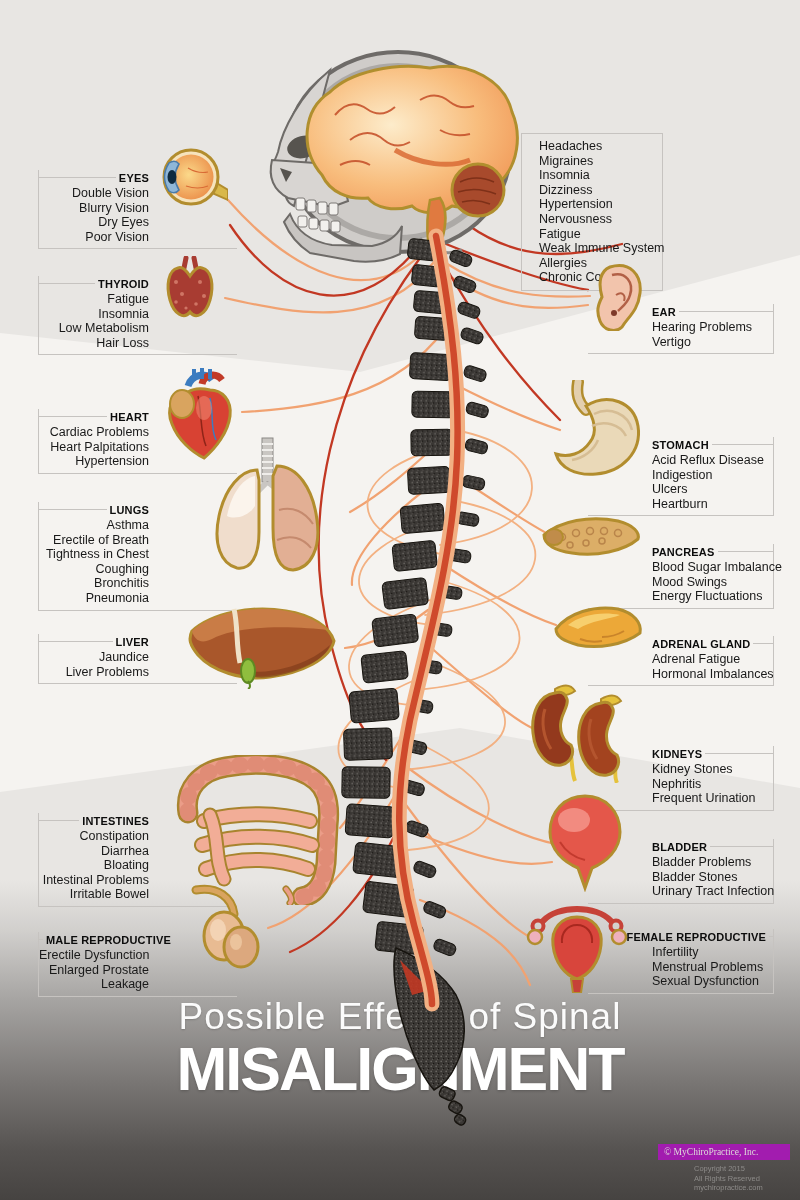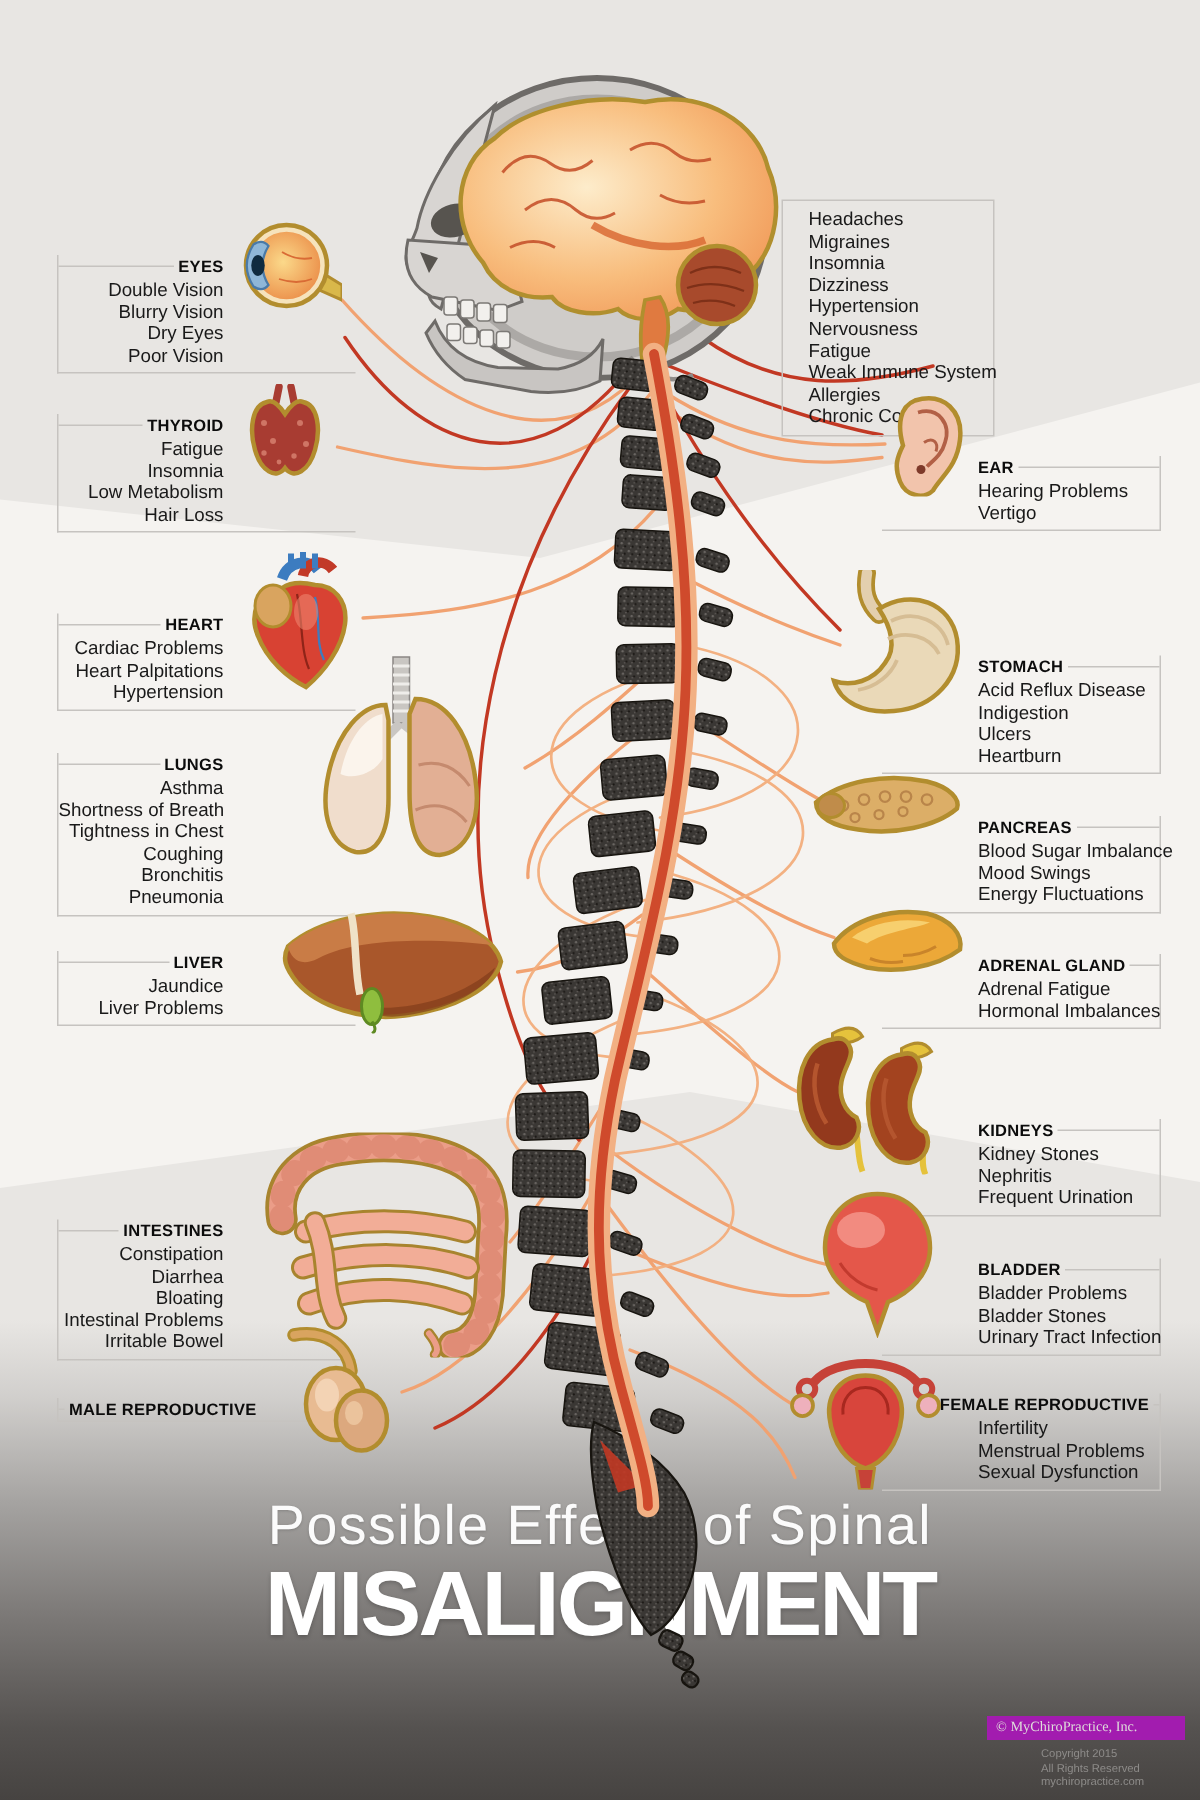--- a/index.html
+++ b/index.html
@@ -473,21 +473,21 @@
   </div>
 
   <div class="lbox left" style="left:38px;top:470px;width:198px;">
     <div class="hdr">
         <div class="hline"></div>
       <span class="ttl">LUNGS</span>
       <div class="sp-l"></div>
       </div>
     <div class="items">
         <div>Asthma</div>
-        <div>Shortness of Breath</div>
+        <div>Erectile of Breath</div>
         <div>Tightness in Chest</div>
         <div>Coughing</div>
         <div>Bronchitis</div>
         <div>Pneumonia</div>
       </div>
   </div>
 
   <div class="lbox left" style="left:38px;top:602px;width:198px;">
     <div class="hdr">
         <div class="hline"></div>
@@ -513,20 +513,25 @@
         <div>Intestinal Problems</div>
         <div>Irritable Bowel</div>
       </div>
   </div>
 
   <div class="lbox left" style="left:38px;top:900px;width:198px;">
     <div class="hdr">
         <div class="hline"></div>
       <span class="ttl">MALE REPRODUCTIVE</span>
       <div class="sp-l"></div>
+      </div>
+    <div class="items">
+        <div>Erectile Dysfunction</div>
+        <div>Enlarged Prostate</div>
+        <div>Leakage</div>
       </div>
   </div>
 
   <div class="lbox right" style="left:588px;top:272px;width:185px;">
     <div class="hdr">
         <div class="sp-r"></div>
       <span class="ttl">EAR</span>
       <div class="hline"></div>
       </div>
     <div class="items">

